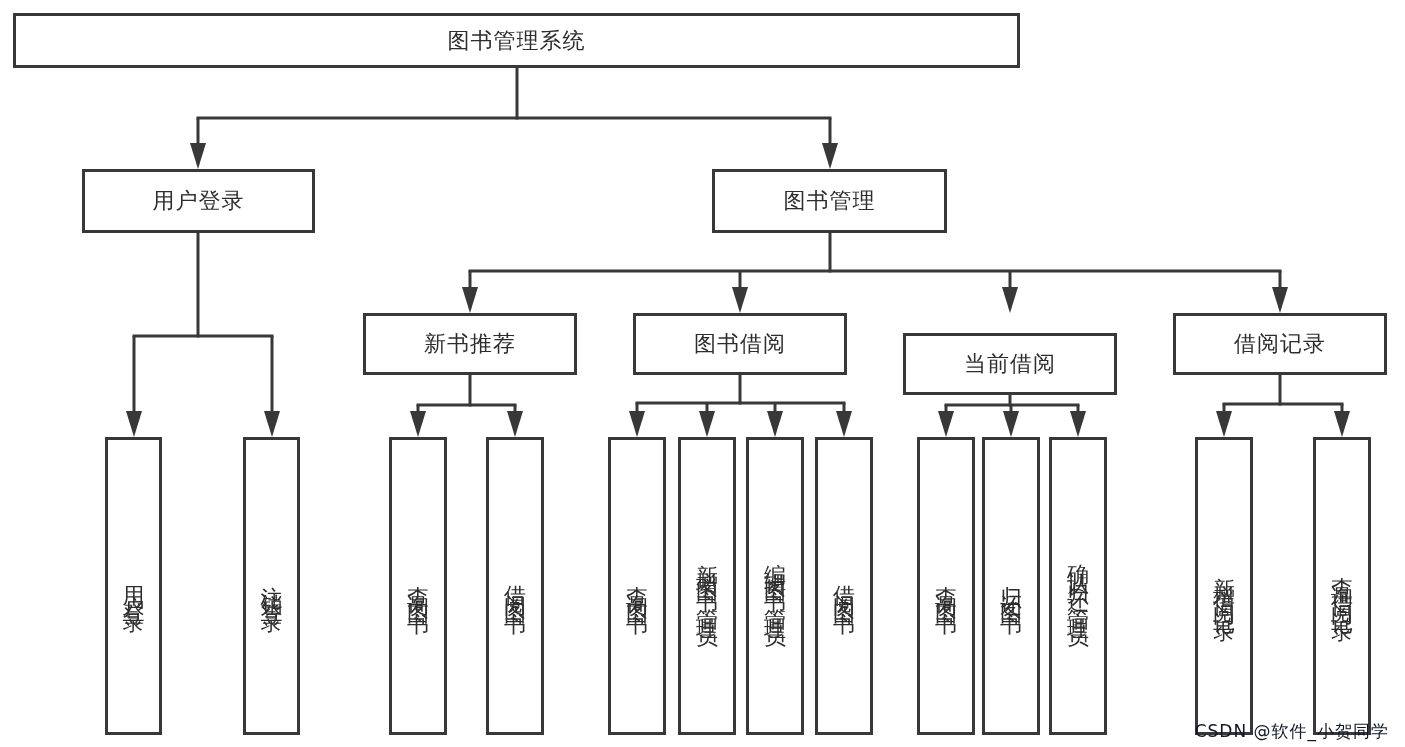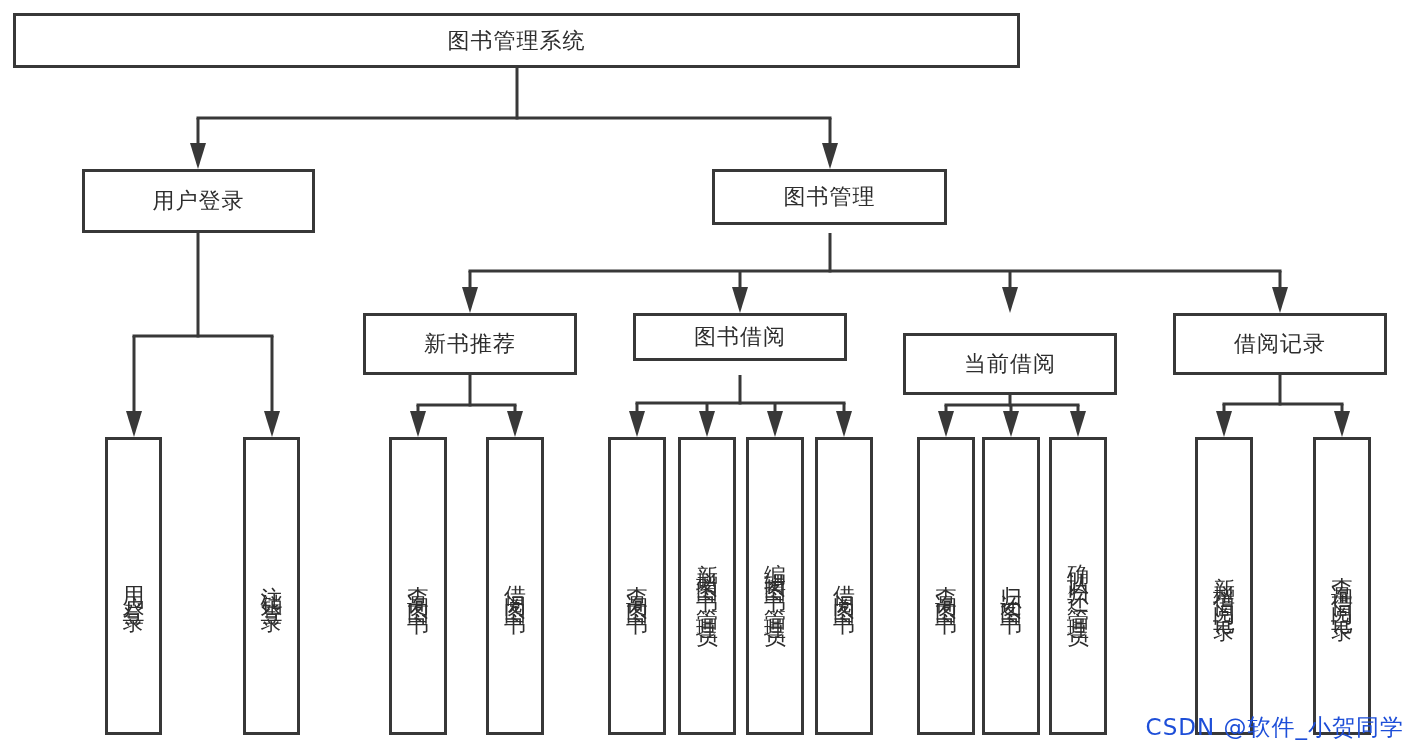--- a/index.html
+++ b/index.html
@@ -45,25 +45,25 @@
   }
   .vnode span {
     writing-mode: vertical-rl;
     text-orientation: mixed;
     letter-spacing: 9px;
     font-size: 22px;
     white-space: nowrap;
   }
   #watermark {
     position: absolute;
-    right: 1px;
+    right: 16px;
     bottom: 4px;
     z-index: 5;
-    font-size: 23px;
-    color: #1d4ed8;
+    font-size: 17px;
+    color: #0f172a;
     letter-spacing: 1px;
     white-space: nowrap;
   }
   .cline { stroke: #383838; stroke-width: 3; }
   .ahead { fill: #383838; stroke: none; }
 </style>
 </head>
 <body>
 
 <div id="canvas">
@@ -130,28 +130,28 @@
     <polygon class="ahead" points="1342,437 1334,411 1350,411"></polygon>
   </svg>
 
   <div class="node hnode" style="left:13px; top:13px; width:1007px; height:55px;">
     <span>图书管理系统</span>
   </div>
 
   <div class="node hnode" style="left:82px; top:169px; width:233px; height:64px;">
     <span>用户登录</span>
   </div>
-  <div class="node hnode" style="left:712px; top:169px; width:235px; height:56px;">
+  <div class="node hnode" style="left:712px; top:169px; width:235px; height:64px;">
     <span>图书管理</span>
   </div>
 
   <div class="node hnode" style="left:363px; top:313px; width:214px; height:62px;text-align:right;">
     <span>新书推荐</span>
   </div>
-  <div class="node hnode" style="left:633px; top:313px; width:214px; height:48px;">
+  <div class="node hnode" style="left:633px; top:313px; width:214px; height:62px;">
     <span>图书借阅</span>
   </div>
   <div class="node hnode" style="left:903px; top:313px; width:214px; height:62px;margin-top:20px;">
     <span>当前借阅</span>
   </div>
   <div class="node hnode" style="left:1173px; top:313px; width:214px; height:62px;">
     <span>借阅记录</span>
   </div>
 
   <div class="node vnode" style="left:105px; top:437px; width:57px;">

